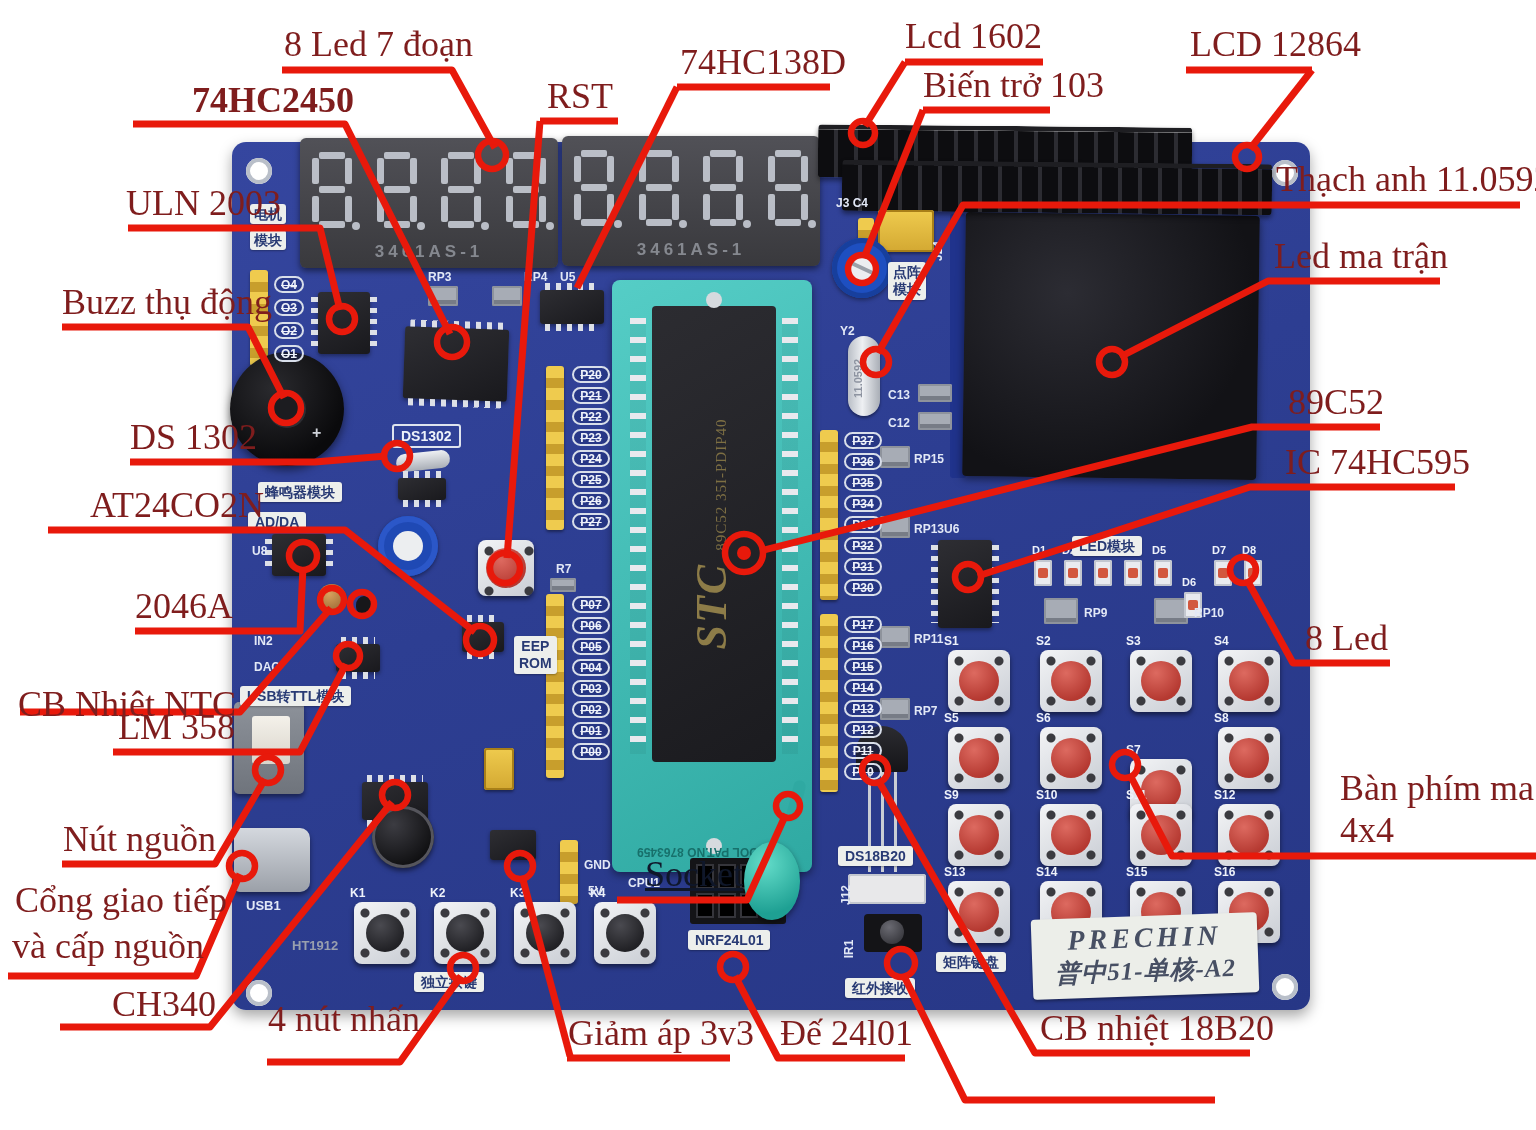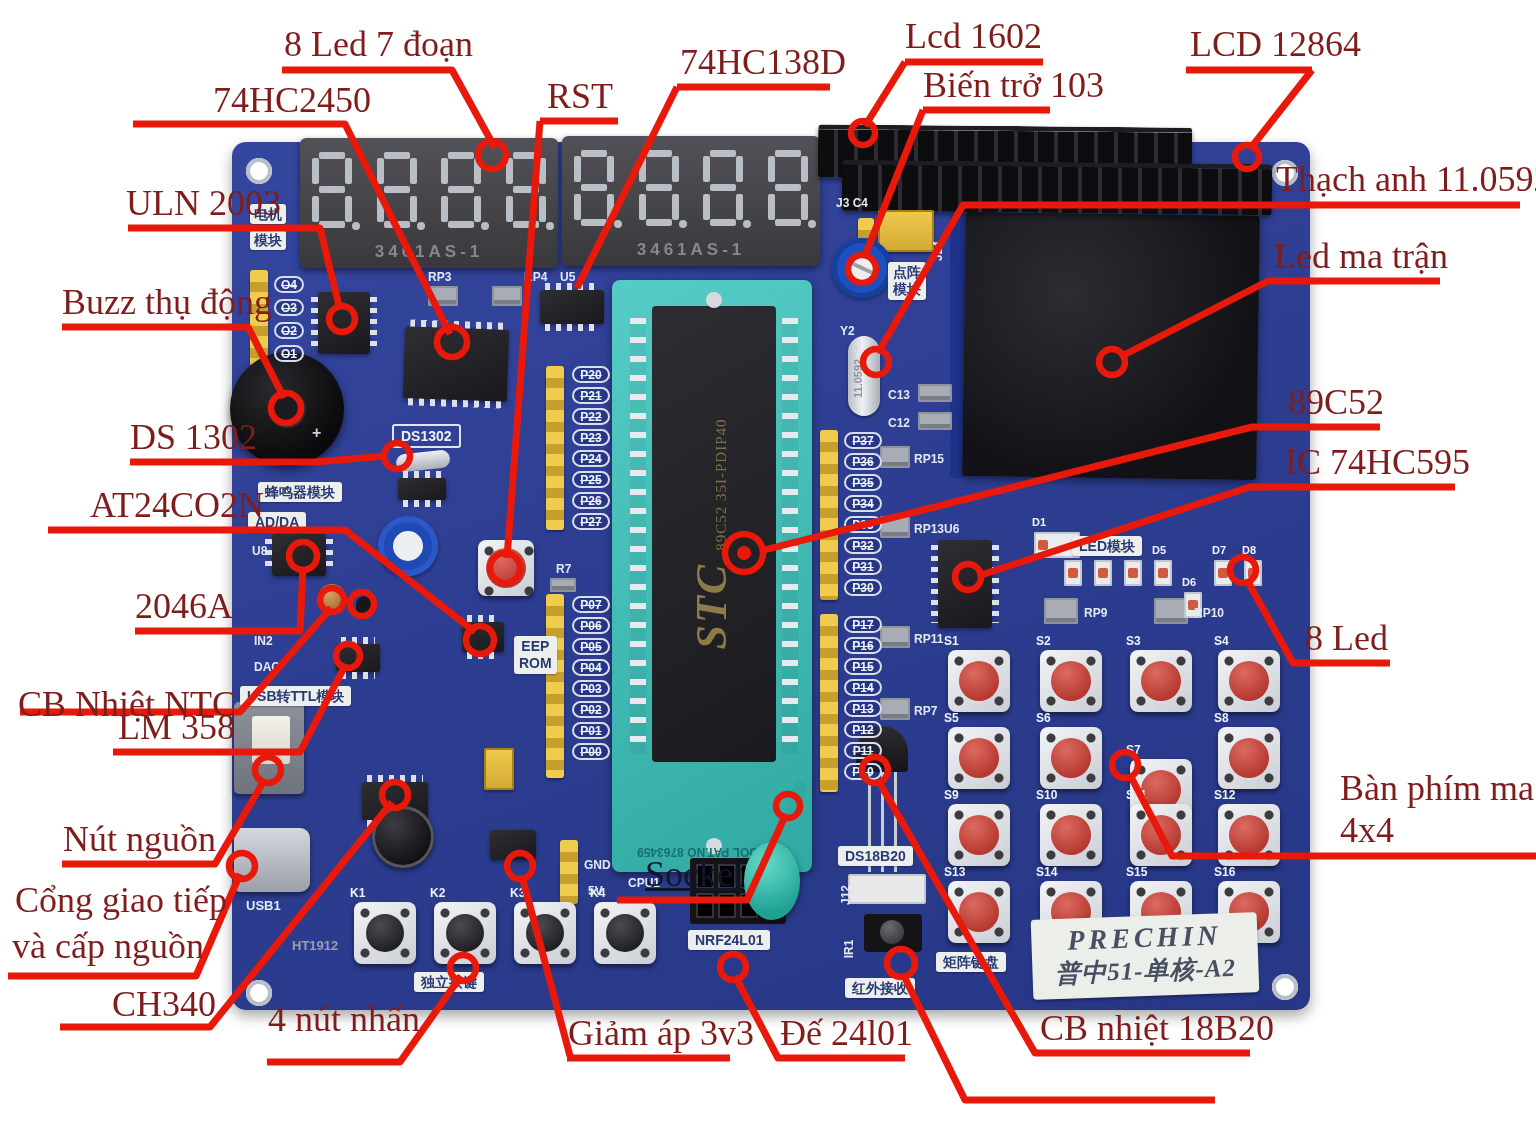--- a/index.html
+++ b/index.html
@@ -395,21 +395,21 @@
   <div class="abs" style="left:848px;top:874px;width:78px;height:30px;background:#e8e8ea;border-radius:3px;box-shadow:inset 0 0 0 2px #c3c7cf;z-index:8;"></div>
   <div class="silktxt" style="left:836px;top:888px;transform:rotate(-90deg);">J12</div>
   <div class="abs" style="left:864px;top:914px;width:58px;height:38px;background:#141417;border-radius:4px;z-index:8;"></div>
   <div class="abs" style="left:880px;top:920px;width:24px;height:24px;border-radius:50%;background:radial-gradient(circle at 38% 30%,#6a6a72,#2b2b30);z-index:9;"></div>
   <div class="silktxt" style="left:840px;top:942px;transform:rotate(-90deg);">IR1</div>
   <div class="silkbox" style="left:845px;top:978px;">红外接收</div>
 
   <div class="silkbox" style="left:1072px;top:536px;">LED模块</div>
   <div class="chip pl" style="left:938px;top:540px;width:54px;height:88px;"></div>
   <div class="silktxt" style="left:944px;top:522px;">U6</div>
-  <div class="led" style="left:1034px;top:532px;padding-left:28px;">
+  <div class="led" style="left:1034px;top:560px;">
       <s>D1</s>
     </div>
   <div class="led" style="left:1064px;top:560px;">
       <s>D2</s>
     </div>
   <div class="led" style="left:1094px;top:560px;">
       <s>D3</s>
     </div>
   <div class="led" style="left:1124px;top:560px;">
       <s>D4</s>
@@ -559,21 +559,21 @@
       <circle cx="863" cy="133" r="12"></circle>
       <circle cx="862" cy="269" r="14"></circle>
       <circle cx="1247" cy="157" r="12"></circle>
       <circle cx="876" cy="362" r="13"></circle>
       <circle cx="1112" cy="362" r="13"></circle>
     </g>
     <circle cx="744" cy="553" r="7" fill="#e8190b"></circle>
   </svg>
 
   <div class="lbl" style="left:284px;top:26px;">8 Led 7 đoạn</div>
-  <div class="lbl" style="left:213px;top:82px;">74HC2450</div>
+  <div class="lbl" style="left:192px;top:82px;font-weight:bold;">74HC2450</div>
   <div class="lbl" style="left:547px;top:78px;">RST</div>
   <div class="lbl" style="left:680px;top:44px;">74HC138D</div>
   <div class="lbl" style="left:905px;top:18px;">Lcd 1602</div>
   <div class="lbl" style="left:923px;top:67px;">Biến trở 103</div>
   <div class="lbl" style="left:1190px;top:26px;">LCD 12864</div>
   <div class="lbl" style="left:1276px;top:161px;">Thạch anh 11.0592</div>
   <div class="lbl" style="left:1274px;top:238px;">Led ma trận</div>
   <div class="lbl" style="left:126px;top:185px;">ULN 2003</div>
   <div class="lbl" style="left:62px;top:284px;">Buzz thụ động</div>
   <div class="lbl" style="left:130px;top:419px;">DS 1302</div>

